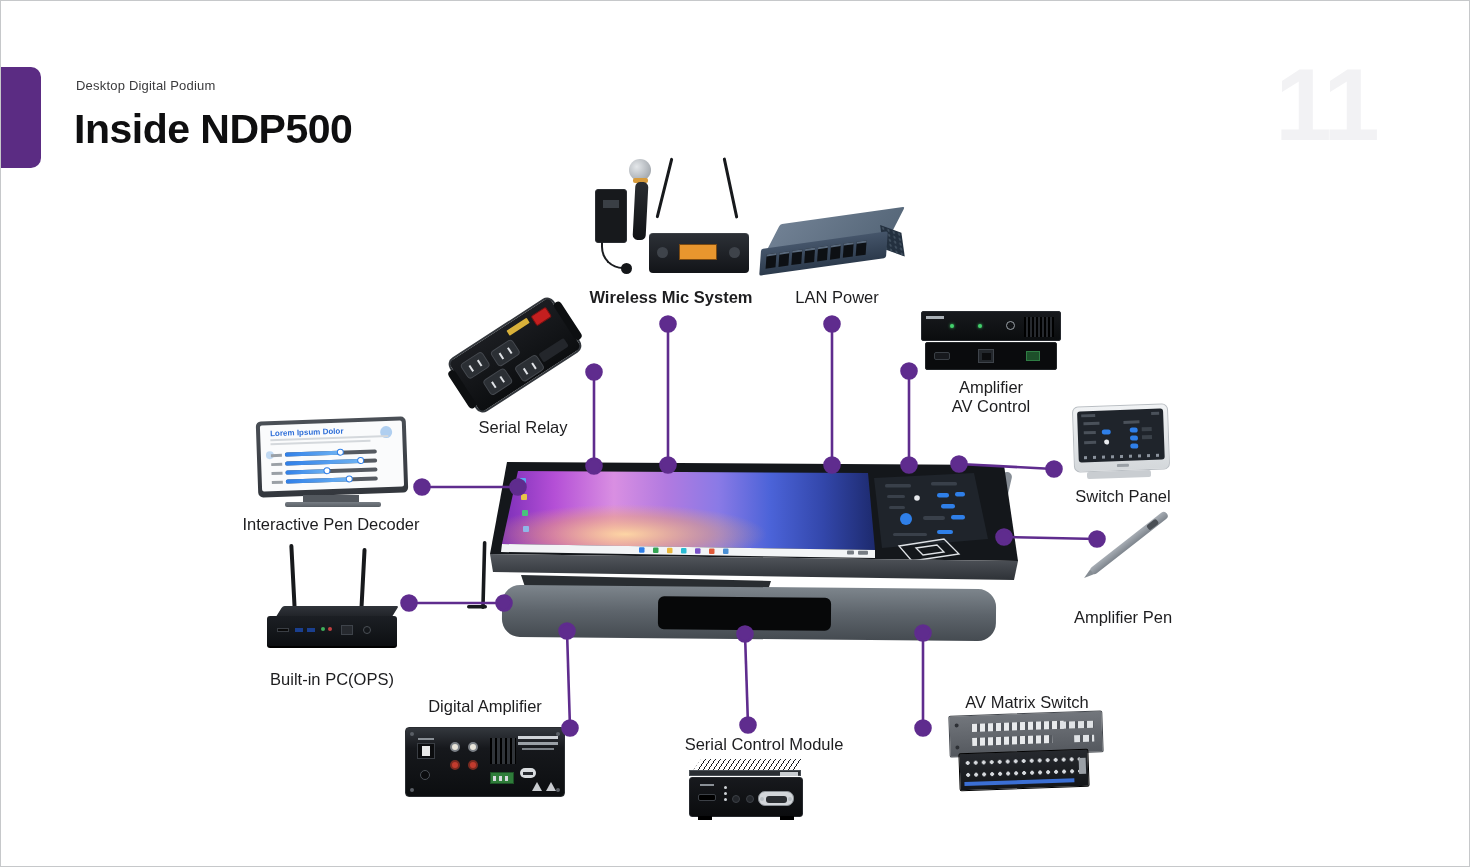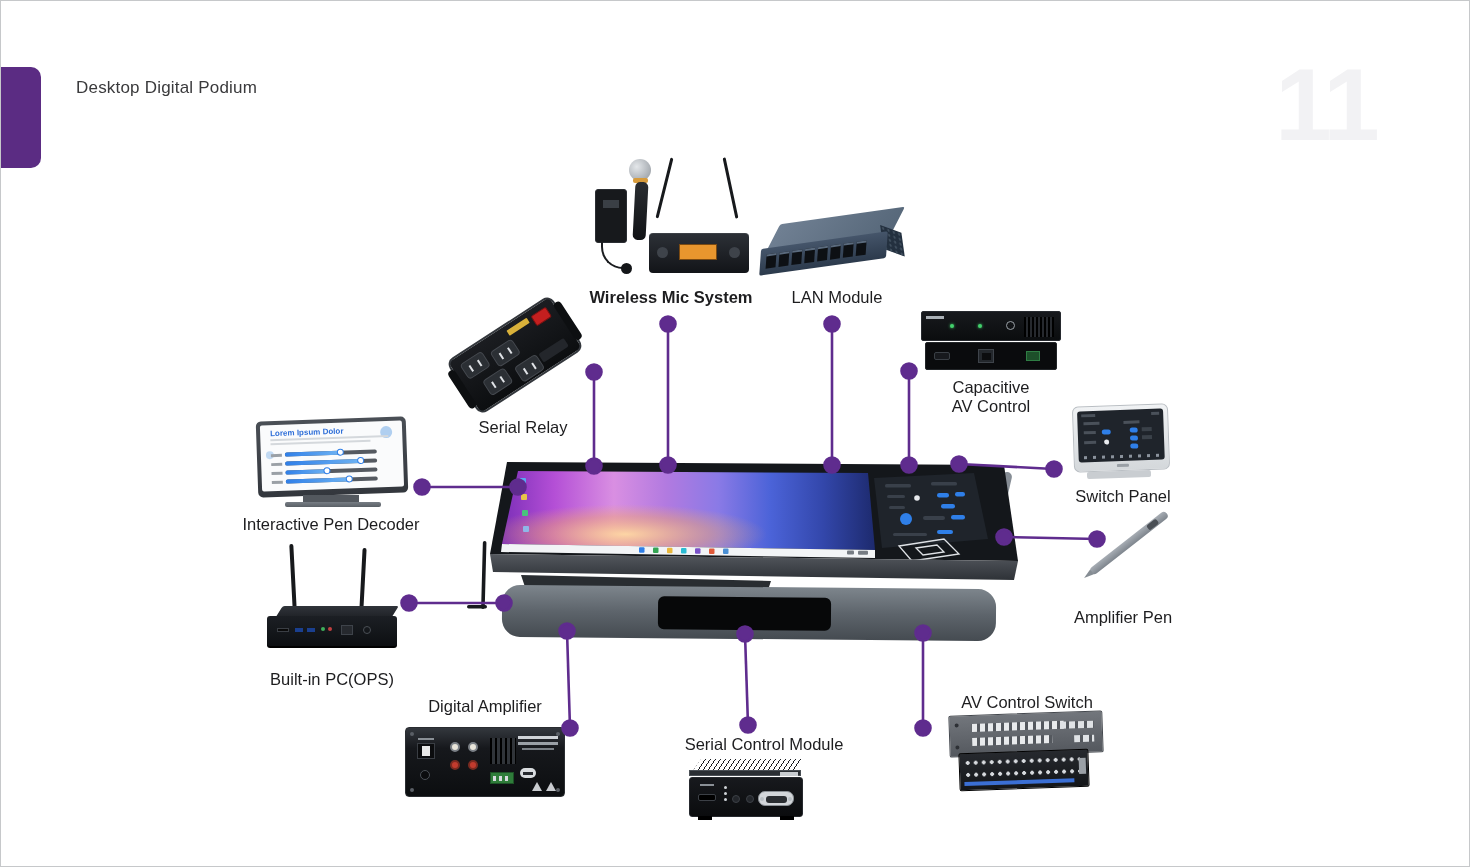--- a/index.html
+++ b/index.html
@@ -3,39 +3,40 @@
 <meta charset="utf-8">
 <style>
   html,body{margin:0;padding:0;background:#ffffff;}
   #canvas{
     position:relative;width:1470px;height:867px;background:#ffffff;
     border:1px solid #c6c8ca;box-sizing:border-box;overflow:hidden;
     font-family:"Liberation Sans",sans-serif;
   }
   
   .side-tab{position:absolute;left:0;top:66px;width:40px;height:101px;background:#5b2c83;border-radius:0 10px 10px 0;}
-  .subtitle{position:absolute;left:75px;top:77px;font-size:17px;color:#3a3a3c;letter-spacing:.2px;}
+  .subtitle{position:absolute;left:75px;top:77px;font-size:13px;color:#3a3a3c;letter-spacing:.2px;}
   .title{position:absolute;left:73px;top:105px;font-size:41px;font-weight:800;color:#0f0f10;letter-spacing:-.5px;}
   .page-num{position:absolute;left:1274px;top:46px;font-size:102px;font-weight:800;color:#f2f2f4;letter-spacing:-3px;}
   
   .lbl{position:absolute;transform:translateX(-50%);font-size:16.5px;color:#1d1d1f;white-space:nowrap;text-align:center;line-height:19px;}
   
   svg.layer{position:absolute;left:0;top:0;width:1470px;height:867px;}
   .podium-layer{z-index:5;}
   .conn-layer{z-index:9;}
   .device{position:absolute;z-index:7;}
   .part{position:absolute;box-sizing:border-box;}
 </style>
 </head>
 <body>
 
 <div id="canvas">
 
   <div class="side-tab"></div>
   <div class="subtitle">Desktop Digital Podium</div>
+  <div class="title">Inside NDP500</div>
   <div class="page-num">11</div>
 
   <svg class="layer podium-layer" viewBox="0 0 1470 867">
     <defs>
       <linearGradient id="wallGrad" x1="0" y1="0" x2="1" y2="0">
         <stop offset="0" stop-color="#7c2fb8"></stop>
           <stop offset="0.14" stop-color="#b44fd6"></stop>
         <stop offset="0.30" stop-color="#d98fe2"></stop>
           <stop offset="0.44" stop-color="#b27ae0"></stop>
         <stop offset="0.58" stop-color="#8a7ae6"></stop>
@@ -194,21 +195,21 @@
       <div style="width:10px;height:12px;background:#0d1014;border-top:2px solid #5a6a7d;"></div>
       <div style="width:10px;height:12px;background:#0d1014;border-top:2px solid #5a6a7d;"></div>
       <div style="width:10px;height:12px;background:#0d1014;border-top:2px solid #5a6a7d;"></div>
       <div style="width:10px;height:12px;background:#0d1014;border-top:2px solid #5a6a7d;"></div>
       <div style="width:10px;height:12px;background:#0d1014;border-top:2px solid #5a6a7d;"></div>
       <div style="width:10px;height:12px;background:#0d1014;border-top:2px solid #5a6a7d;"></div>
       <div style="width:10px;height:12px;background:#0d1014;border-top:2px solid #5a6a7d;"></div>
       <div style="width:10px;height:12px;background:#0d1014;border-top:2px solid #5a6a7d;"></div>
     </div>
   </div>
-  <div class="lbl" style="left:836px;top:287px;">LAN Module</div>
+  <div class="lbl" style="left:836px;top:287px;">LAN Power</div>
 
   <div class="device" style="left:444px;top:306px;width:140px;height:96px;">
     <div class="part" style="left:8px;top:16px;width:124px;height:64px;background:linear-gradient(180deg,#1b1d21,#0c0e10);border:2px solid #33373c;border-radius:8px;transform:rotate(-33deg);">
       <div class="part" style="left:-7px;top:8px;width:8px;height:44px;background:#0d0f11;border-radius:4px;"></div>
       <div class="part" style="right:-7px;top:8px;width:8px;height:44px;background:#0d0f11;border-radius:4px;"></div>
       <div class="part" style="left:8px;top:8px;width:26px;height:18px;background:#2b2f34;border-radius:4px;border:1px solid #44484e;">
         <div class="part" style="left:6px;top:5px;width:2px;height:7px;background:#dfe2e6;"></div>
         <div class="part" style="left:16px;top:5px;width:2px;height:7px;background:#dfe2e6;"></div>
       </div>
       <div class="part" style="left:40px;top:14px;width:26px;height:18px;background:#2b2f34;border-radius:4px;border:1px solid #44484e;">
@@ -240,21 +241,21 @@
     </div>
     <div class="part" style="left:4px;top:31px;width:132px;height:28px;background:#0a0b0d;border:1px solid #222528;border-radius:2px;">
       <div class="part" style="left:8px;top:9px;width:16px;height:8px;background:#17191d;border:1px solid #3a3f45;border-radius:2px;"></div>
       <div class="part" style="left:52px;top:6px;width:16px;height:14px;background:#23272c;border:1px solid #3e434a;">
         <div class="part" style="left:3px;top:3px;width:9px;height:7px;background:#0c0d0f;"></div>
       </div>
       <div class="part" style="right:16px;top:8px;width:14px;height:10px;background:#1d4f2a;border:1px solid #2f7d44;"></div>
     </div>
   </div>
   <div class="lbl" style="left:990px;top:377px;">
-    <div>Capacitive</div>
+    <div>Amplifier</div>
     <div>AV Control</div>
   </div>
 
   <div class="device" style="left:256px;top:418px;width:152px;height:96px;">
     <div class="part" style="left:0;top:0;width:150px;height:76px;background:linear-gradient(180deg,#4a4f56,#33373d);border-radius:5px;padding:4px;transform:rotate(-2deg);">
       <div class="part" style="left:4px;top:4px;right:4px;bottom:6px;background:#fafbfc;border-radius:2px;overflow:hidden;">
         <div style="color:#2f6fd8;font-size:8px;font-weight:bold;margin:4px 0 2px 10px;font-family:'Liberation Sans',sans-serif;">Lorem Ipsum Dolor</div>
         <div class="part" style="right:10px;top:5px;width:12px;height:12px;background:#7fb3e8;opacity:.6;border-radius:50%;"></div>
         <div class="part" style="left:5px;top:26px;width:8px;height:8px;background:#9cc4ec;opacity:.6;border-radius:50%;"></div>
         <div class="part" style="left:10px;top:14px;width:118px;height:2px;background:#d4d8dc;"></div>
@@ -343,21 +344,21 @@
       <div class="part" style="left:5px;top:7px;width:4px;height:4px;background:#2d3035;border-radius:50%;"></div>
       <div class="part" style="left:5px;bottom:7px;width:4px;height:4px;background:#2d3035;border-radius:50%;"></div>
     </div>
     <div class="part" style="left:12px;top:40px;width:130px;height:38px;background:linear-gradient(180deg,#26292e,#141619);border:1px solid #000;border-radius:2px;transform:rotate(-2deg);">
       <div class="part" style="left:4px;top:4px;width:116px;height:10px;background-image:radial-gradient(circle,#d7dade 1.6px,#41464c 1.9px,transparent 2.3px);background-size:8px 10px;"></div>
       <div class="part" style="left:4px;top:16px;width:116px;height:10px;background-image:radial-gradient(circle,#d7dade 1.6px,#41464c 1.9px,transparent 2.3px);background-size:8px 10px;"></div>
       <div class="part" style="left:4px;bottom:4px;width:110px;height:4px;background:#3b6fd4;"></div>
       <div class="part" style="right:2px;top:8px;width:7px;height:16px;background:#9aa0a6;"></div>
     </div>
   </div>
-  <div class="lbl" style="left:1026px;top:692px;">AV Control Switch</div>
+  <div class="lbl" style="left:1026px;top:692px;">AV Matrix Switch</div>
 
   <div class="device" style="left:686px;top:758px;width:120px;height:66px;">
     <div class="part" style="left:10px;top:0;width:102px;height:12px;background:linear-gradient(180deg,#3c4047,#26292e);transform:skewX(-35deg);background-image:repeating-linear-gradient(90deg,transparent 0 4px,#1b1e22 4px 5px);"></div>
     <div class="part" style="left:2px;top:11px;width:112px;height:6px;background:#2a2e33;border:1px solid #4a4f55;">
       <div class="part" style="right:2px;top:0.5px;width:18px;height:4px;background:#c9cdd1;"></div>
     </div>
     <div class="part" style="left:2px;top:18px;width:114px;height:40px;background:linear-gradient(180deg,#17191d,#0b0c0e);border:1px solid #26292e;border-radius:3px;">
       <div class="part" style="left:10px;top:6px;width:14px;height:2px;background:#8a9096;"></div>
       <div class="part" style="left:8px;top:16px;width:18px;height:7px;background:#000;border:1px solid #3c4046;border-radius:2px;"></div>
       <div class="part" style="left:34px;top:8px;width:3px;height:3px;background:#cfd3d7;border-radius:50%;"></div>

